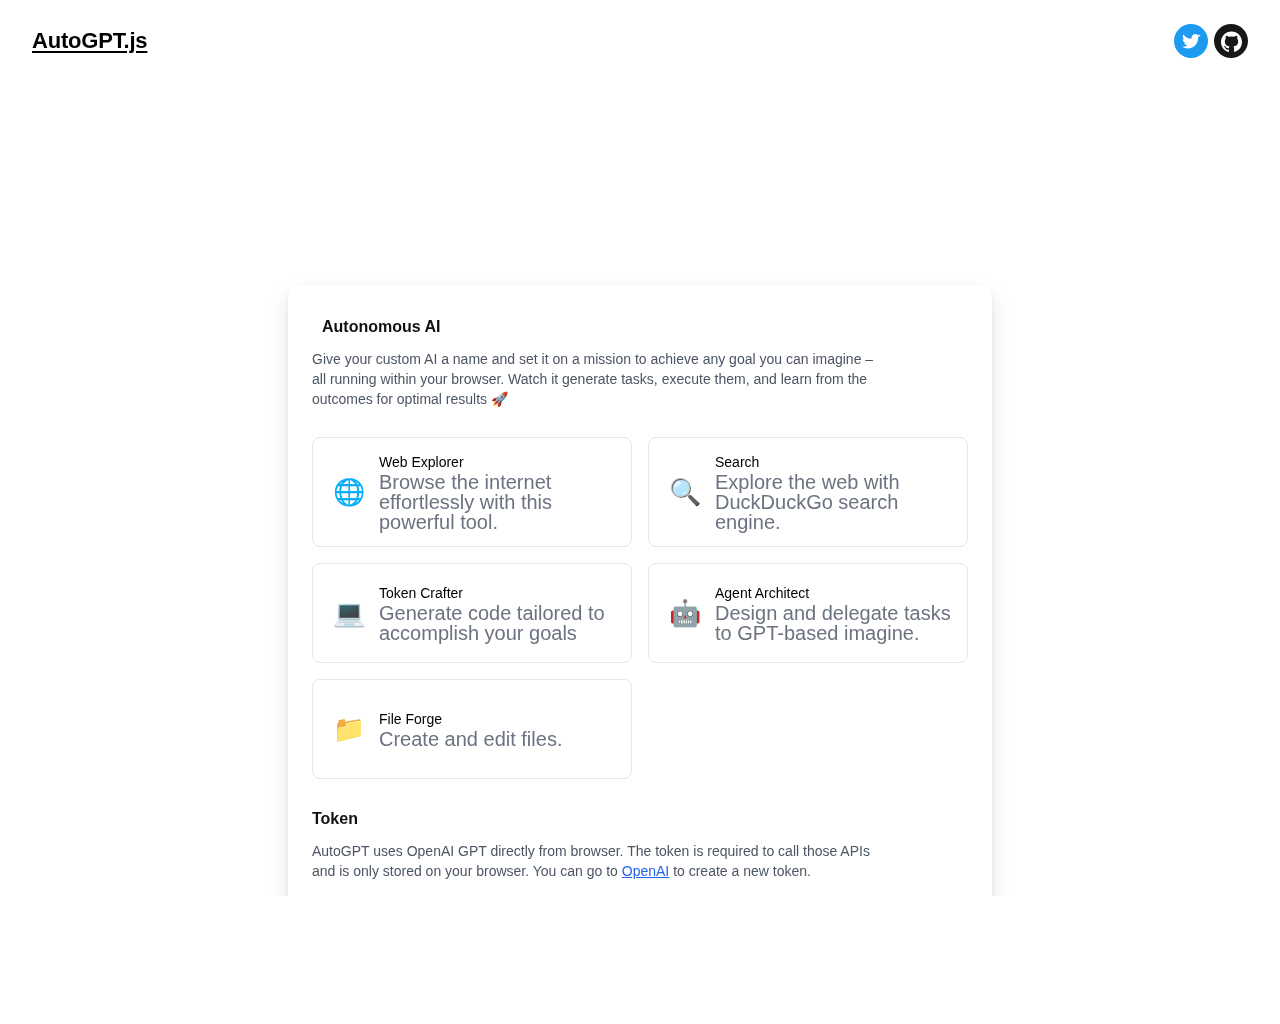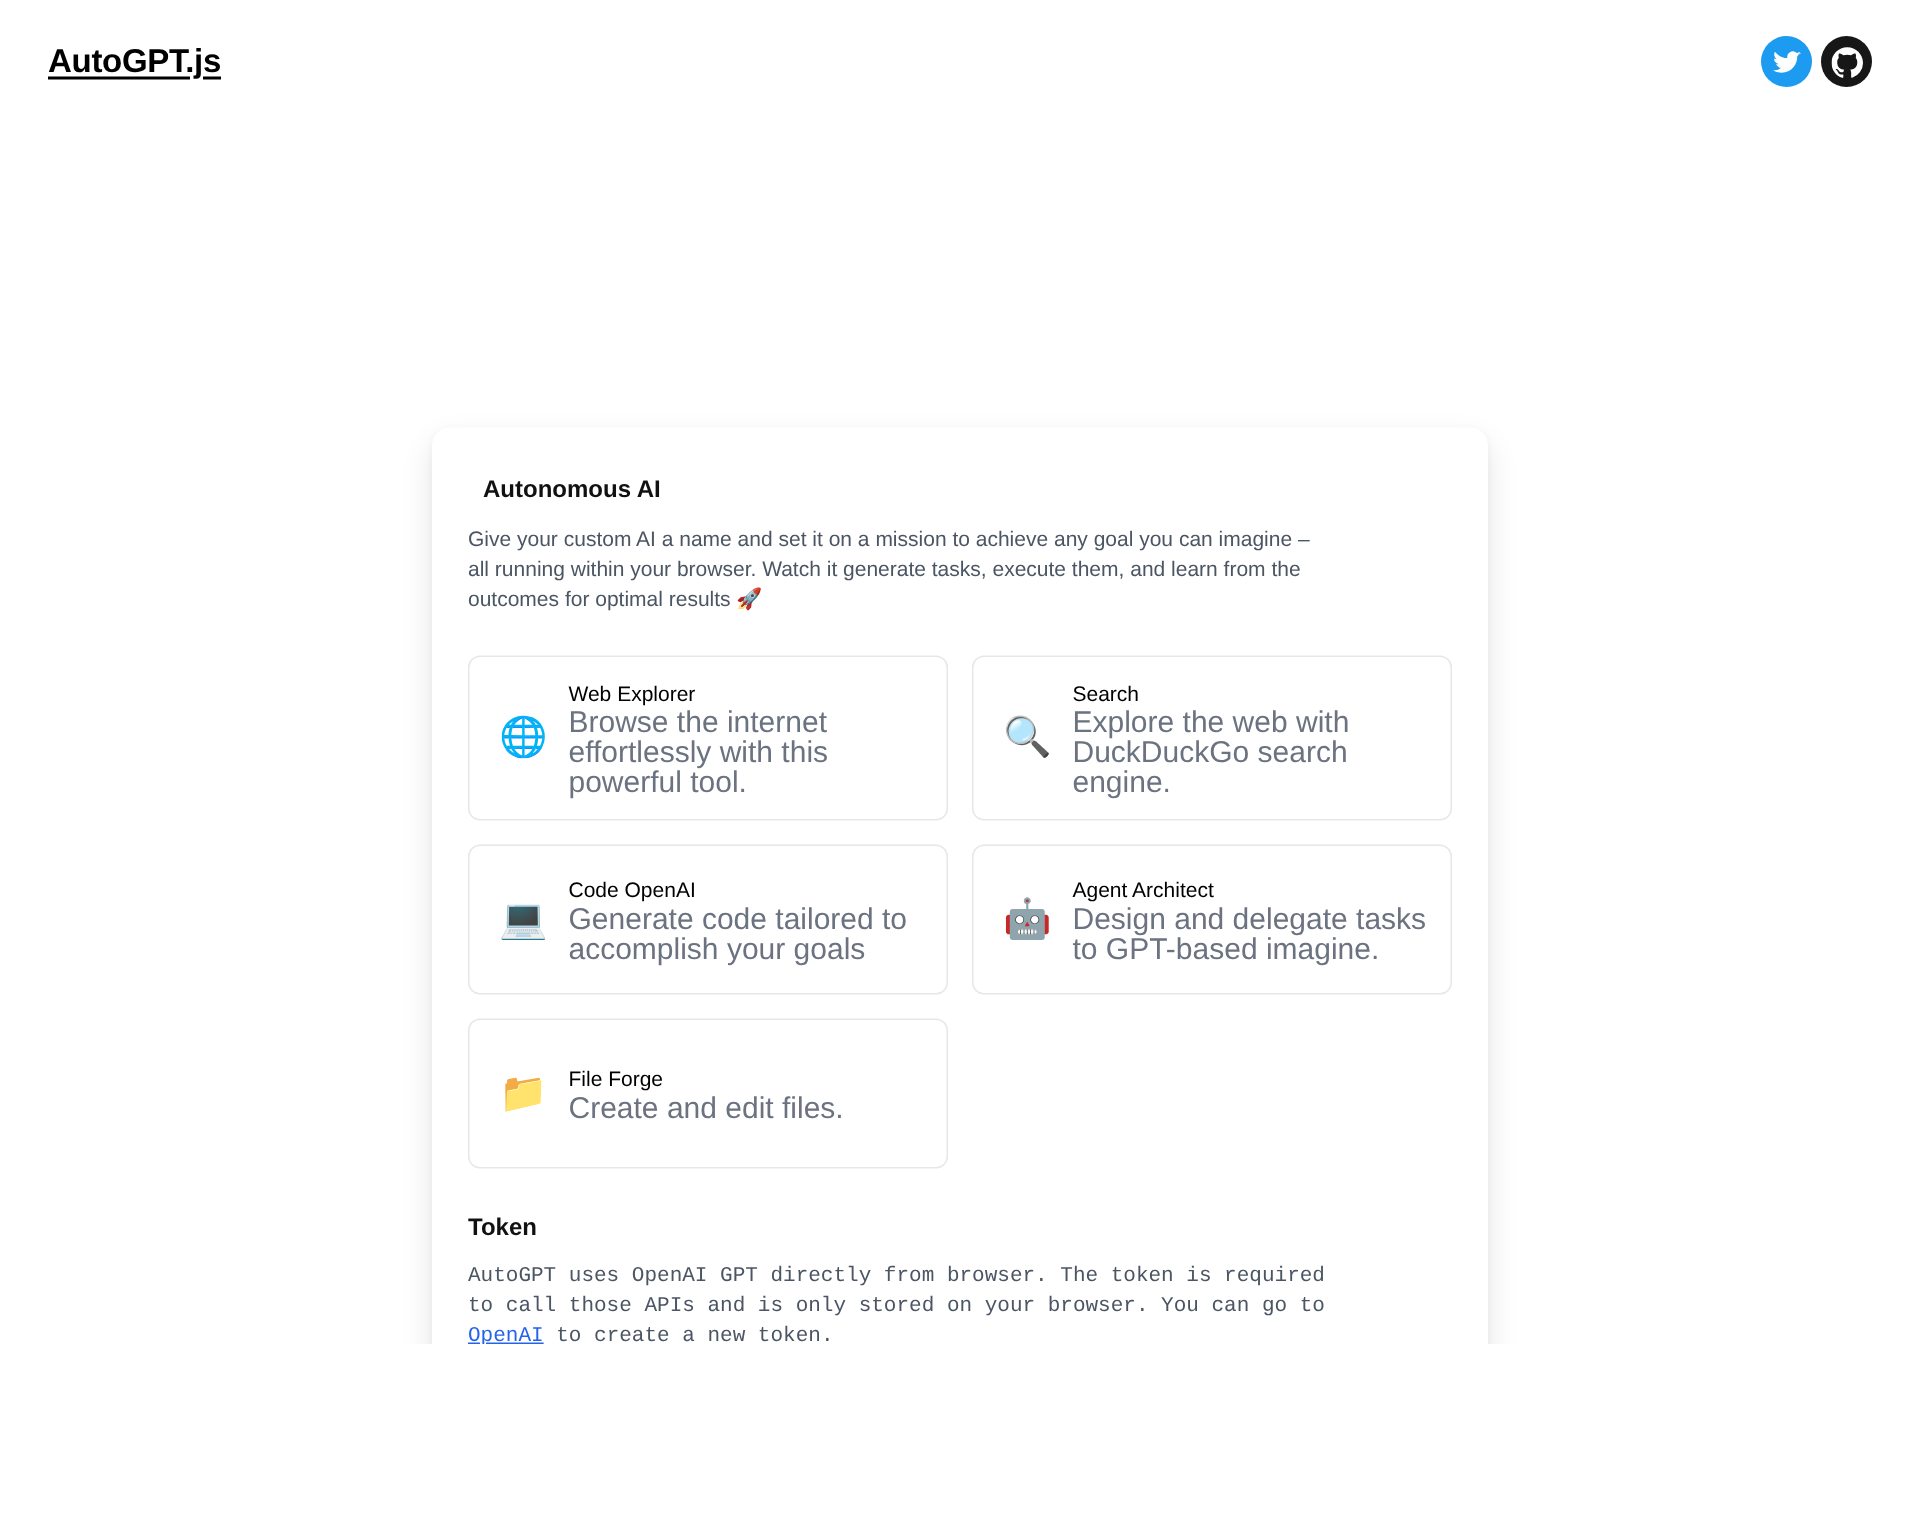--- a/index.html
+++ b/index.html
@@ -135,21 +135,20 @@
     color: #111111;
     margin: 30px 0 0 0;
     line-height: 20px;
   }
   .token-desc {
     font-size: 14px;
     line-height: 20px;
     color: #4b5563;
     margin: 12px 0 0 0;
     max-width: 580px;
-    font-family: Liberation Mono, monospace;
   }
   .token-link {
     color: #2563eb;
     text-decoration: underline;
     cursor: pointer;
   }
 
   .token-row {
     display: flex;
     align-items: center;
@@ -225,21 +224,21 @@
         <span class="tool-emoji">🔍</span>
         <div class="tool-text">
           <div class="tool-name">Search</div>
           <div class="tool-desc">Explore the web with DuckDuckGo search engine.</div>
         </div>
       </div>
 
       <div class="tool">
         <span class="tool-emoji">💻</span>
         <div class="tool-text">
-          <div class="tool-name">Code OpenAI</div>
+          <div class="tool-name">Token Crafter</div>
           <div class="tool-desc">Generate code tailored to accomplish your goals</div>
         </div>
       </div>
 
       <div class="tool">
         <span class="tool-emoji">🤖</span>
         <div class="tool-text">
           <div class="tool-name">Agent Architect</div>
           <div class="tool-desc">Design and delegate tasks to GPT-based imagine.</div>
         </div>

